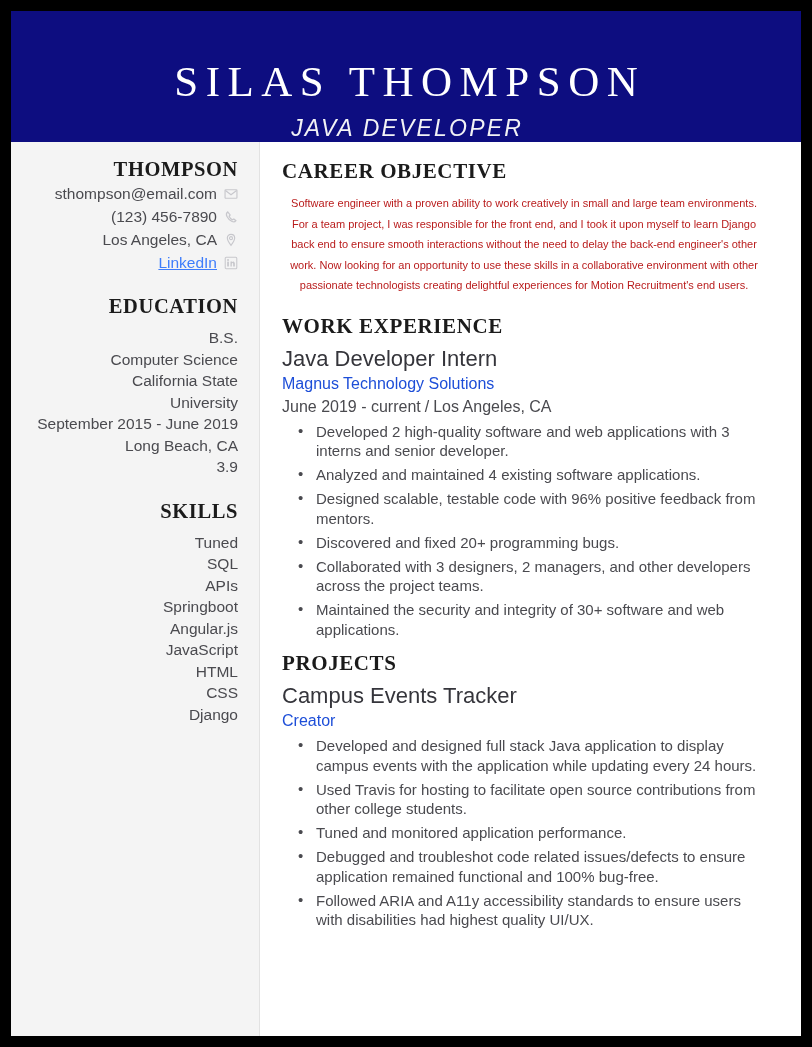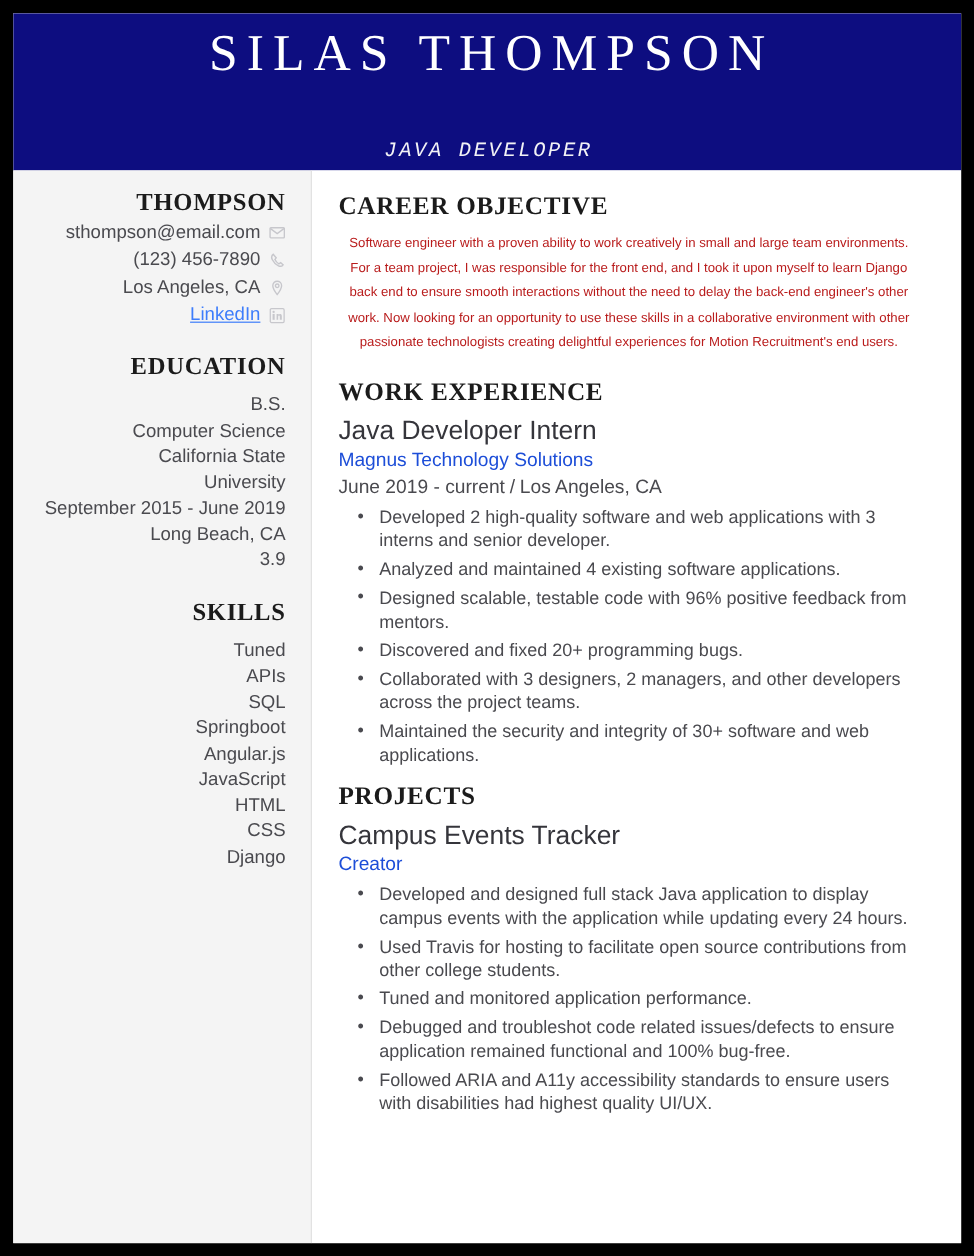--- a/index.html
+++ b/index.html
@@ -22,37 +22,36 @@
     overflow: hidden;
   }
 
   
   .header {
     height: 131px;
     background: #0d0d80;
     display: flex;
     flex-direction: column;
     align-items: center;
-    justify-content: center;
+    justify-content: flex-end;
     padding-top: 4px;
-    gap: 39px;
   }
   .header-name {
     font-family: "Liberation Serif", serif;
     font-size: 43px;
     color: #ffffff;
     letter-spacing: 7.5px;
     line-height: 1.1;
     text-indent: 7.5px;
     font-weight: 400;
   }
   .header-title {
-    font-family: Liberation Mono, monospace;
+    font-family: Liberation Sans, sans-serif;
     font-style: italic;
-    font-size: 17px;
+    font-size: 23px;
     color: #f2f2f5;
     letter-spacing: 2.2px;
     text-indent: 2.2px;
     margin-top: 10px;
   }
 
   
   .body-cols {
     display: flex;
     height: 894px;
@@ -249,22 +248,22 @@
           <div class="side-item">September 2015 - June 2019</div>
           <div class="side-item">Long Beach, CA</div>
           <div class="side-item">3.9</div>
         </div>
       </section>
 
       <section class="sidebar-sec">
         <div class="sec-head">SKILLS</div>
         <div class="side-list">
           <div class="side-item">Tuned</div>
+          <div class="side-item">SQL</div>
           <div class="side-item">APIs</div>
-          <div class="side-item">SQL</div>
           <div class="side-item">Springboot</div>
           <div class="side-item">Angular.js</div>
           <div class="side-item">JavaScript</div>
           <div class="side-item">HTML</div>
           <div class="side-item">CSS</div>
           <div class="side-item">Django</div>
         </div>
       </section>
 
     </aside>

